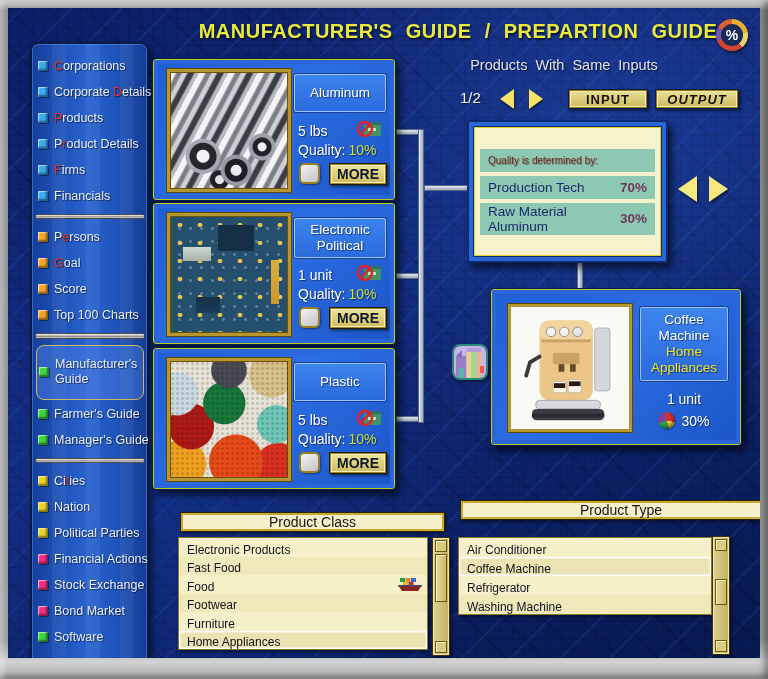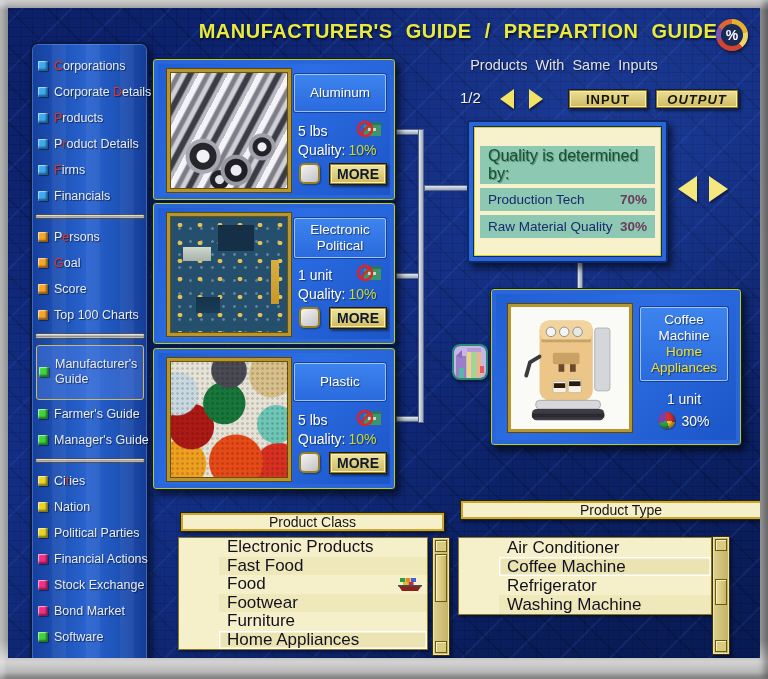--- a/index.html
+++ b/index.html
@@ -21,21 +21,21 @@
     border:2px solid #081a44;padding:9px 5px 6px 6px;display:flex;flex-direction:column;
     background:linear-gradient(90deg,#163f9c,#1f55bb 28%,#2a63cf 48%,#1f55bb 72%,#153c96);
     box-shadow:inset 0 0 0 1px rgba(130,180,255,.35), 3px 4px 7px rgba(0,0,0,.55);margin-top:28px;}
   .sidebar::before{content:"";position:absolute;inset:0;border-radius:6px;pointer-events:none;
     background:repeating-linear-gradient(90deg, transparent 0 20px, rgba(255,255,255,.05) 20px 34px);}
   .sb-item{display:flex;align-items:center;gap:6px;min-height:26px;color:#e8ecf4;font-size:12.5px;
     text-shadow:1px 1px 1px rgba(0,0,0,.55);position:relative;cursor:default;white-space:nowrap;}
   .sb-sq{flex:0 0 10px;width:10px;height:10px;border-radius:1px;
     box-shadow:inset -2px -2px 2px rgba(0,0,0,.45), inset 1px 1px 1px rgba(255,255,255,.6), 1px 1px 1px rgba(0,0,0,.45);}
   .sb-item .hot{color:#e23324;}
-  .sb-item.selected{border:1px solid #cdb964;border-radius:3px;padding:20px 2px;margin:1px -2px;
+  .sb-item.selected{border:1px solid #cdb964;border-radius:8px;padding:20px 2px;margin:1px -2px;
     background:linear-gradient(90deg,rgba(70,120,220,.55),rgba(90,140,240,.35));}
   .sb-item.selected .sb-label{white-space:normal;line-height:1.18;}
   .sb-divider{height:10px;margin:5px -3px;border:1px solid #4a4a4a;border-radius:2px;
     background:linear-gradient(180deg,#f2f2f2,#b8b8b8 40%,#8a8a8a 60%,#cfcfcf);}
   
   .title{position:absolute;left:150px;top:12px;width:600px;text-align:center;color:#eaea3c;
     font-size:20px;font-weight:bold;letter-spacing:.5px;word-spacing:7px;text-shadow:1px 2px 2px rgba(0,0,0,.65);}
   .pct-icon{position:absolute;left:708px;top:11px;width:32px;height:32px;border-radius:50%;
     background:conic-gradient(#e8b030 0 80deg,#ecd468 80deg 140deg,#d24330 140deg 248deg,#7e54ae 248deg 300deg,#e0662e 300deg 360deg);
     box-shadow:1px 2px 3px rgba(0,0,0,.55);}
@@ -99,21 +99,21 @@
   
   .cline{position:absolute;border:1px solid #5a6a84;}
   .cline.h{background:linear-gradient(180deg,#e2e8f2,#9ca8bc);}
   .cline.v{background:linear-gradient(90deg,#e2e8f2,#9ca8bc);}
   
   .qpanel{position:absolute;left:459px;top:112px;width:201px;height:143px;background:#f8f2cc;border:2px solid #0e2a6e;
     border-radius:3px;box-shadow:inset 0 0 0 4px #2a66d8, inset 0 0 0 5px #0e2a6e, inset 0 0 0 6px #dcd424, 4px 5px 7px rgba(0,0,0,.6);}
   .qinner{position:absolute;inset:9px;background:#f8f2cc;display:flex;flex-direction:column;justify-content:center;gap:4px;padding:0 2px;}
   .qrow{background:#8cc8b2;min-height:23px;display:flex;align-items:center;justify-content:space-between;
     padding:1px 8px;font-size:13.5px;color:#1a2a6e;}
-  .qrow.qhead{color:#14532d;text-shadow:1px 1px 1px rgba(0,0,0,.35);font-size:16px;}
+  .qrow.qhead{color:#7f1d1d;text-shadow:1px 1px 1px rgba(0,0,0,.35);font-size:10px;}
   .qrow .qv{color:#6e3a5a;font-weight:bold;}
   .tri.big-l{left:670px;top:168px;border-top:13px solid transparent;border-bottom:13px solid transparent;border-right:19px solid #f4e87e;}
   .tri.big-r{left:701px;top:168px;border-top:13px solid transparent;border-bottom:13px solid transparent;border-left:19px solid #f4e87e;}
   
   .ocard{position:absolute;left:482px;top:280px;width:252px;height:158px;border-radius:4px;border:1px solid #0a1c48;
     background:linear-gradient(135deg,#1f5dd2,#2c6de4 45%,#1b55c6);
     box-shadow:inset 0 0 0 1px #b9cc26, inset 0 0 0 5px #2a66d8, 4px 5px 7px rgba(0,0,0,.6);}
   .ocard-img{position:absolute;left:17px;top:15px;width:124px;height:128px;border:3px solid #b8962e;
     box-shadow:0 0 0 1px #5c470e;overflow:hidden;background:#fafaf6;}
   .ocard-label{position:absolute;left:149px;top:18px;width:88px;height:74px;border:1px solid #9cc2f8;border-radius:2px;
@@ -126,21 +126,21 @@
     color:#fff;font-size:14px;text-shadow:1px 1px 1px rgba(0,0,0,.5);}
   .globe{width:17px;height:17px;border-radius:50%;
     background:conic-gradient(#d83030 0 100deg,#f0c030 100deg 160deg,#2f9e48 160deg 250deg,#8040a0 250deg 360deg);
     box-shadow:inset -2px -2px 3px rgba(0,0,0,.4), 1px 1px 1px rgba(0,0,0,.4);}
   .ficon{position:absolute;left:444px;top:336px;width:36px;height:36px;border-radius:8px;border:2px solid #2a8878;
     overflow:hidden;box-shadow:1px 2px 3px rgba(0,0,0,.5);cursor:pointer;}
   
   .list-header{position:absolute;height:20px;background:#f6f0ca;border:1px solid #2a2408;color:#141414;font-size:14px;
     display:flex;align-items:center;justify-content:center;box-shadow:inset 0 0 0 2px #c8a830, 2px 2px 3px rgba(0,0,0,.45);}
   .list{position:absolute;background:#f6f0ca;border:1px solid #8a7820;box-shadow:2px 2px 3px rgba(0,0,0,.45);}
-  .lrow{position:relative;display:flex;align-items:center;padding-left:8px;font-size:17px;color:#12121e;cursor:pointer;margin-left:40px;}
+  .lrow{position:relative;display:flex;align-items:flex-end;padding-left:8px;font-size:12px;color:#12121e;cursor:pointer;}
   .list.cls .lrow{height:18.5px;}
   .list.typ .lrow{height:19px;}
   .lrow.alt{background:#efe8bb;}
   .lrow.selected{box-shadow:inset 0 0 0 1.5px #ffffff;background:#ebe3b2;}
   .ship{position:absolute;right:4px;top:1px;}
   .scrollbar{position:absolute;width:18px;background:linear-gradient(90deg,#ddd190,#c3b162);border:1px solid #3a3010;
     box-shadow:inset 0 0 0 1px #f0e5a8, 2px 2px 3px rgba(0,0,0,.45);}
   .sb-btn{position:absolute;left:2px;width:12px;height:12px;background:#d8cc80;border:1px solid #6a5a14;
     box-shadow:inset 1px 1px 0 #f8f0c0;cursor:pointer;}
   .sb-thumb{position:absolute;left:2px;width:12px;border:1px solid #6a5a14;cursor:grab;
@@ -312,21 +312,21 @@
       </div>
 
     <div class="qpanel">
       <div class="qinner">
         <div class="qrow qhead">Quality is determined by:</div>
         <div class="qrow">
           <span>Production Tech</span>
             <span class="qv">70%</span>
         </div>
         <div class="qrow">
-          <span>Raw Material Quality</span>
+          <span>Raw Material Aluminum</span>
             <span class="qv">30%</span>
         </div>
       </div>
     </div>
     <div class="tri big-l"></div>
     <div class="tri big-r"></div>
 
     <div class="ocard">
       <div class="ocard-img">
         <svg width="118" height="122" viewBox="0 0 124 128">

